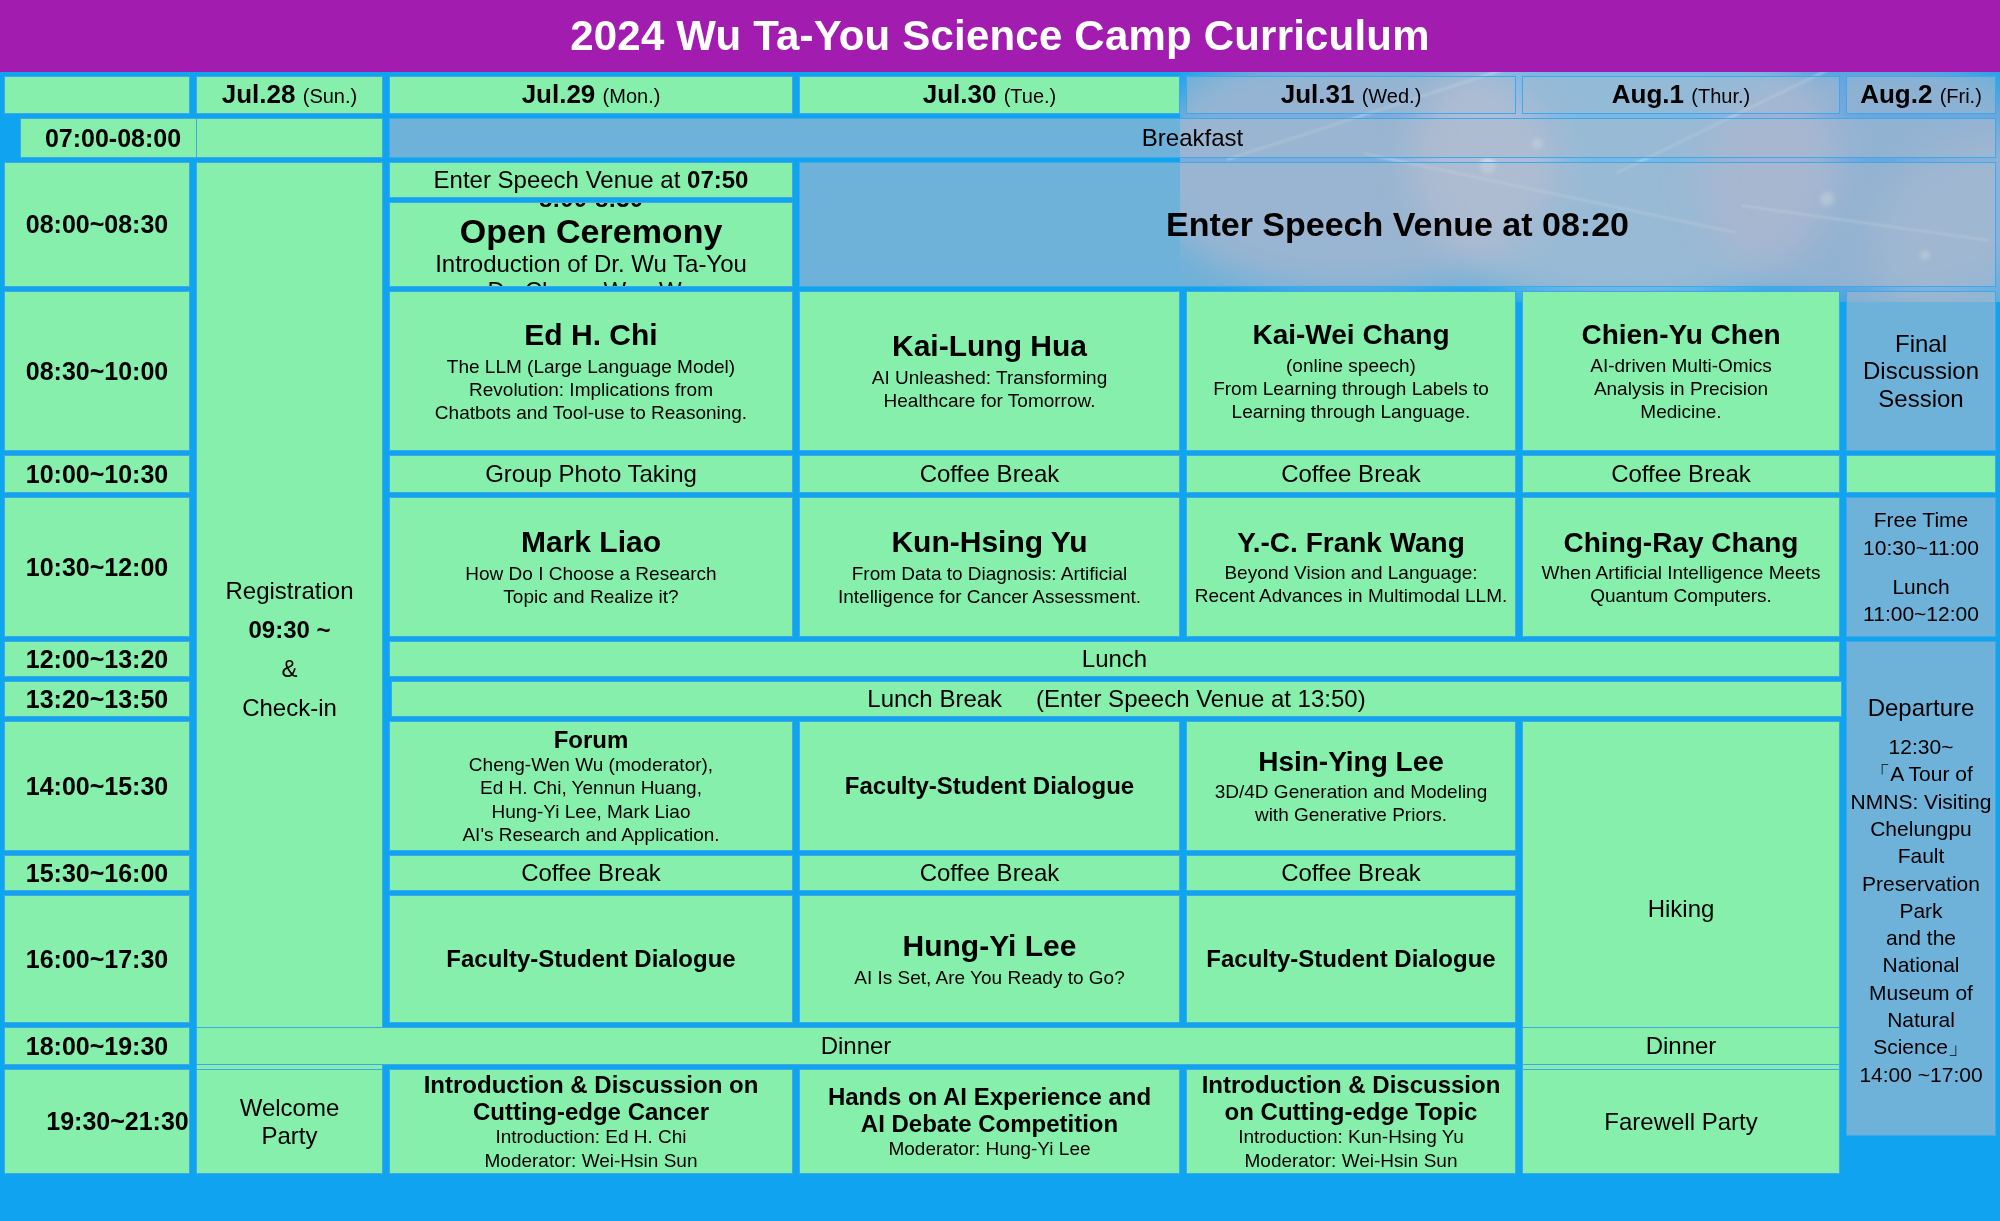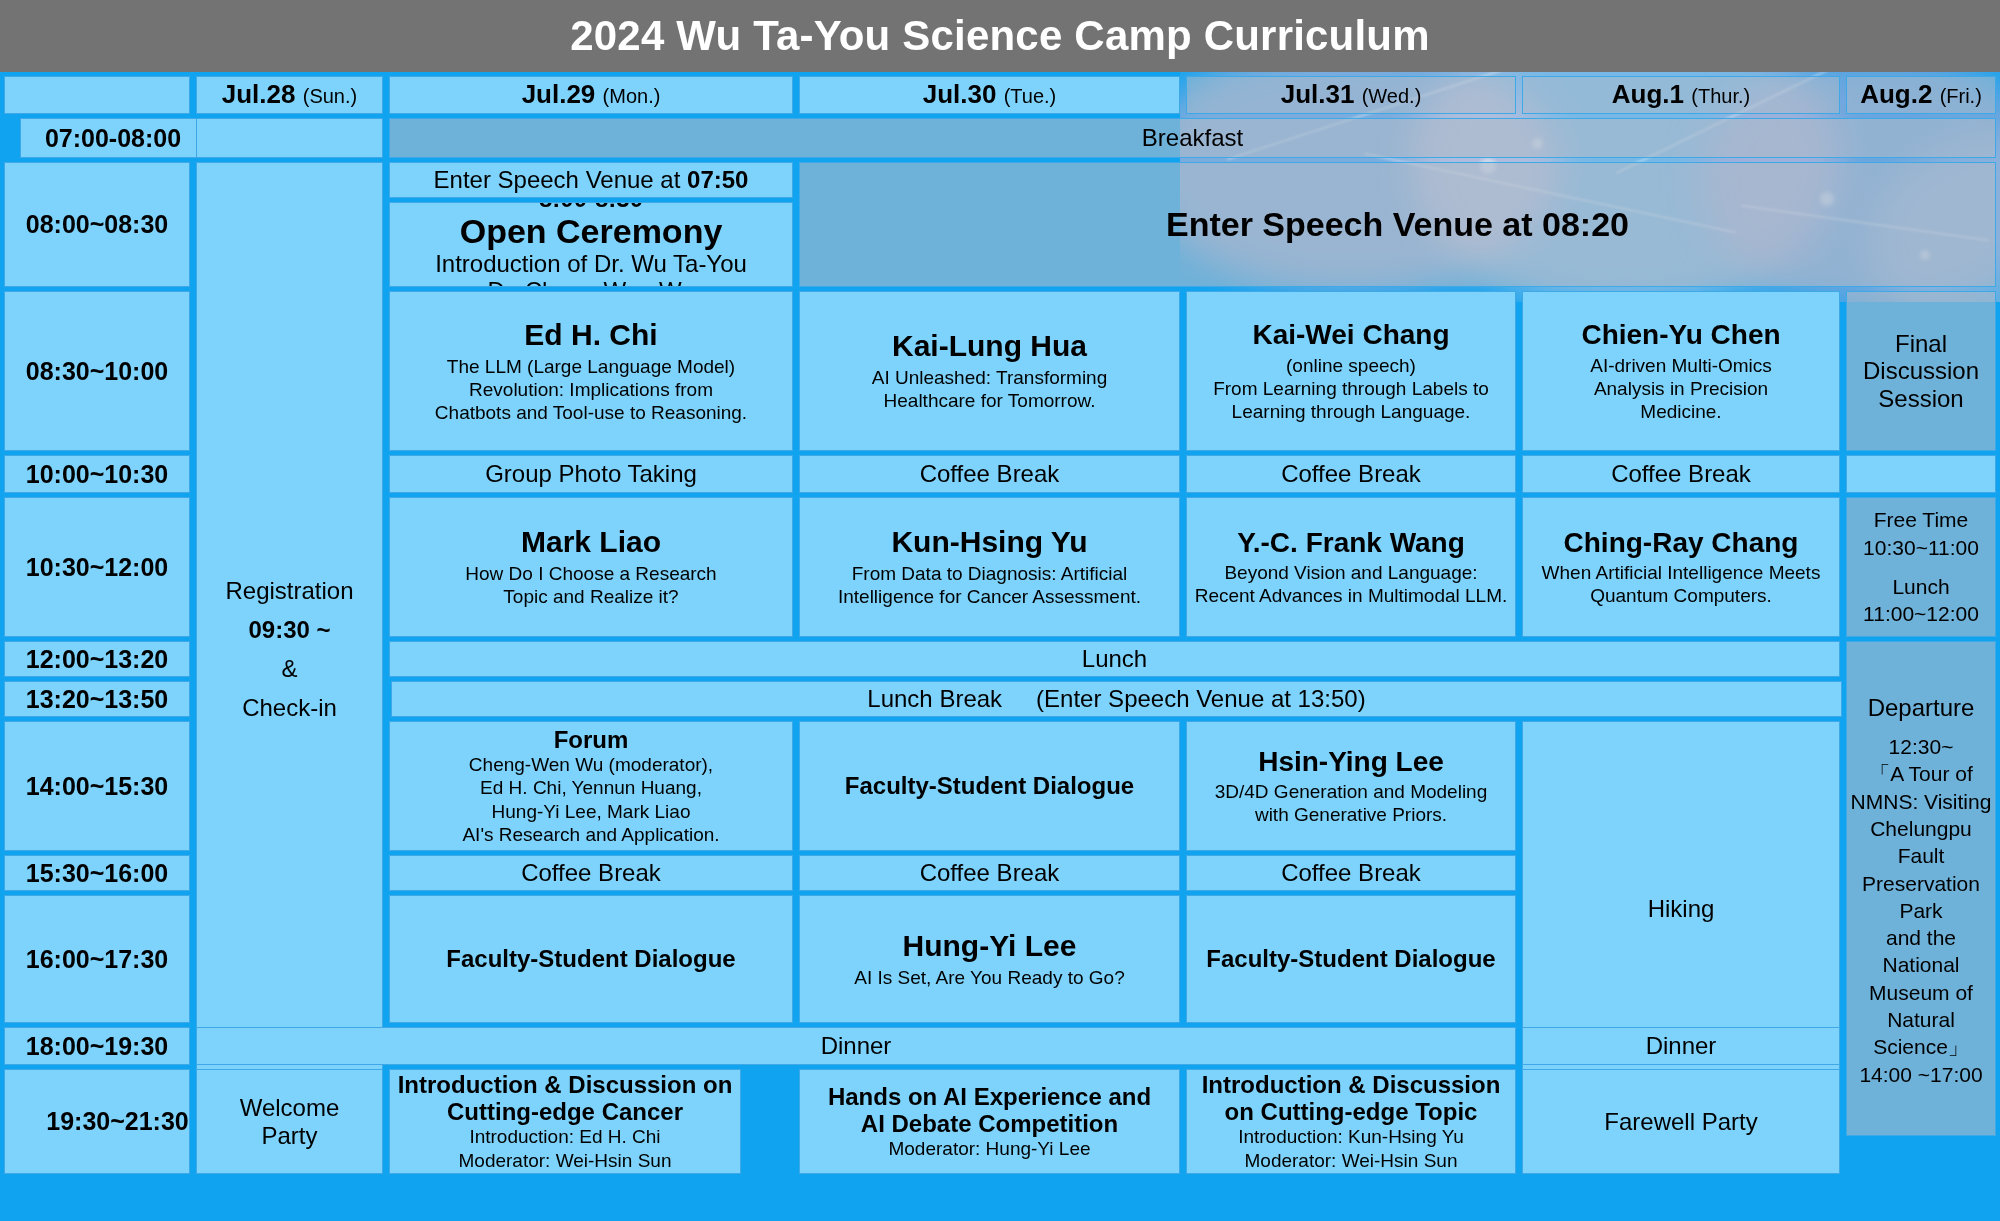--- a/index.html
+++ b/index.html
@@ -36,35 +36,35 @@
   
   #page {
     position: relative; width: 2000px; height: 1221px;
     background: transparent; z-index: 1;
   }
 
   
   #title-bar {
     position: absolute; left: 0; top: 0; width: 2000px; height: 72px;
     display: flex; align-items: center; justify-content: center;
-    background: #737373; z-index: 3;
+    background: #a21caf; z-index: 3;
   }
   #title-bar .title-text {
     color: #ffffff; font-size: 42px; font-weight: bold;
     letter-spacing: .2px; white-space: nowrap;
   }
 
   
   #grid {
     position: absolute; left: 0; top: 72px;
     width: 2000px; height: 1149px; z-index: 2;
   }
   .cell {
     position: absolute;
-    background: #7dd3fc;
+    background: #86efac;
     display: flex; flex-direction: column;
     align-items: center; justify-content: center;
     text-align: center; color: #000;
     overflow: hidden;
     line-height: 1.13;
   }
   .cell.thin { border: 1px solid #3ea9e6; }
   .cell.trans { background: rgba(173,187,201,.60); }
   .cell.trans-hdr { background: rgba(173,187,201,.52); }
 
@@ -364,21 +364,21 @@
 
     <div class="cell thin" style="left:4px; top:997px; width:186px; height:105px;padding-left:41px;">
       <div class="tm">19:30~21:30</div>
     </div>
 
     <div class="cell thin" style="left:196px; top:997px; width:187px; height:105px;">
       <div class="plain">Welcome</div>
       <div class="plain">Party</div>
     </div>
 
-    <div class="cell thin" style="left:389px; top:997px; width:352px; height:105px;">
+    <div class="cell thin" style="left:389px; top:997px; width:404px; height:105px;">
       <div class="bold">Introduction &amp; Discussion on</div>
       <div class="bold">Cutting-edge Cancer</div>
       <div class="topic">Introduction: Ed H. Chi</div>
       <div class="topic">Moderator: Wei-Hsin Sun</div>
     </div>
 
     <div class="cell thin" style="left:799px; top:997px; width:381px; height:105px;">
       <div class="bold">Hands on AI Experience and</div>
       <div class="bold">AI Debate Competition</div>
       <div class="topic">Moderator: Hung-Yi Lee</div>

